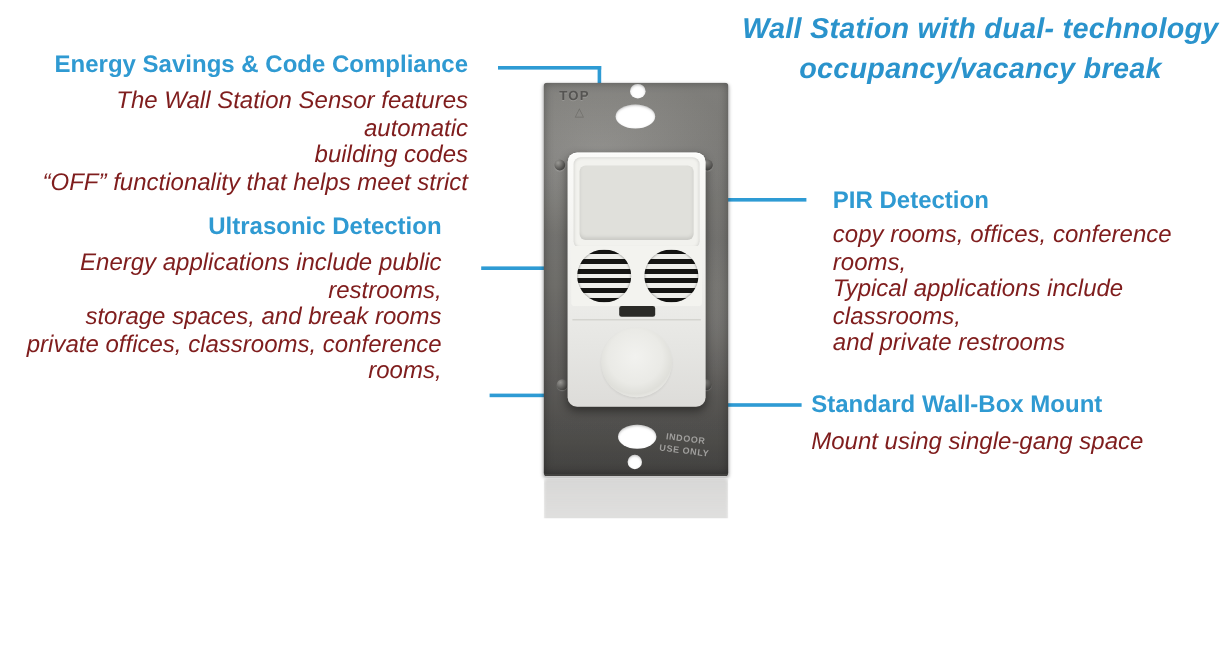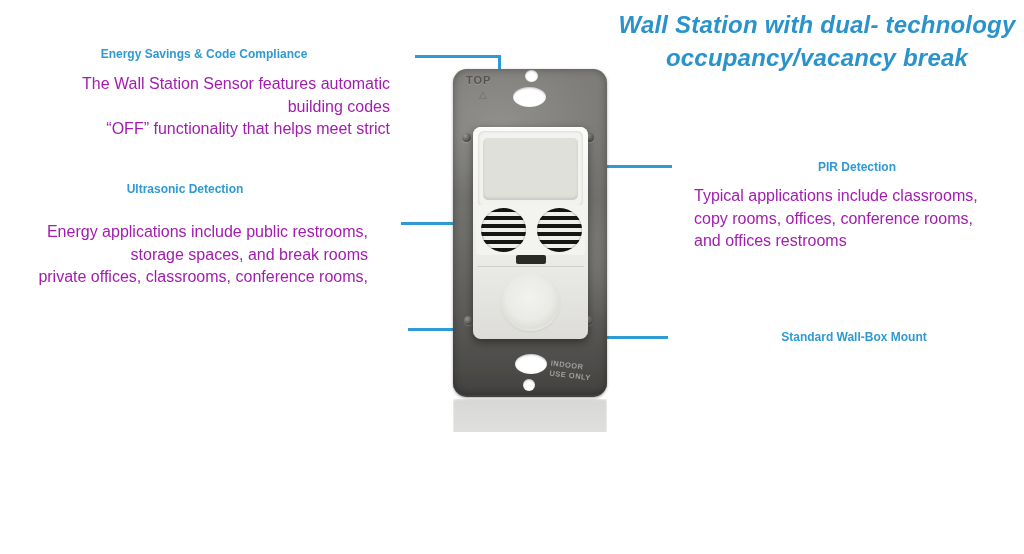--- a/index.html
+++ b/index.html
@@ -14,35 +14,35 @@
 
   
   .headline {
     left:612px; top:8px; width:410px; text-align:center;
     color:#2a93cc; font-size:24px; font-weight:bold; font-style:italic;
     line-height:33px; letter-spacing:0.2px;
   }
 
   
   .callout-heading {
-    color:#2f9ad2; font-size:12px; font-weight:bold; line-height:20px;text-align:center;
-  }
-  .callout-body { font-size:16px; line-height:22.5px; color:#a21caf; }
+    color:#2f9ad2; font-size:20px; font-weight:bold; line-height:20px;
+  }
+  .callout-body { font-size:20px; line-height:22.5px; color:#7f1d1d;font-style:italic; }
   .co-right { text-align:right; }
   .co-left  { text-align:left; }
 
   .co-energy     { left:18px;  top:44px;  width:372px; }
   .co-energy .callout-heading { margin-bottom:9px; }
   .co-ultrasonic { left:2px;   top:179px; width:366px; }
-  .co-ultrasonic .callout-heading { margin-bottom:22px; }
+  .co-ultrasonic .callout-heading { margin-bottom:9px; }
   .co-wiring     { left:18px;  top:321px; width:365px; }
   .co-pir        { left:694px; top:157px; width:326px; }
   .co-pir .callout-heading { margin-bottom:8px; }
   .co-mount      { left:676px; top:327px; width:330px; }
-  .co-mount .callout-heading { margin-bottom:10px;margin-left:26px; }
+  .co-mount .callout-heading { margin-bottom:10px; }
 
   
   .line, .sq { background:#2e9bd4; }
   .l-energy-h { left:415px; top:55px;  width:86px;  height:3px; }
   .l-energy-v { left:498px; top:55px;  width:3px;   height:48px; }
   .s-energy   { left:492px; top:99px;  width:13px;  height:13px; }
   .l-ultra-h  { left:401px; top:222px; width:78px;  height:3px; }
   .s-ultra    { left:476px; top:216px; width:13px;  height:13px; }
   .l-wiring-h { left:408px; top:328px; width:74px;  height:3px; }
   .s-wiring   { left:479px; top:322px; width:13px;  height:13px; }
@@ -51,23 +51,24 @@
   .s-mount    { left:568px; top:331px; width:13px;  height:13px; }
   .l-mount-h  { left:580px; top:336px; width:88px;  height:3px; }
 
   
   .plate {
     left:453px; top:69px; width:154px; height:328px;
     background:
       radial-gradient(140px 90px at 30% 18%, rgba(255,255,255,0.10), rgba(0,0,0,0.08) 80%),
       radial-gradient(120px 80px at 75% 60%, rgba(255,255,255,0.06), rgba(0,0,0,0.10) 85%),
       linear-gradient(180deg,#999894 0%, #908f8b 28%, #84837f 52%, #716f6c 74%, #5b5a57 92%, #504f4d 100%);
-    border-radius:14px;
+    border-radius:3px;
     box-shadow: inset 0 0 8px rgba(0,0,0,0.35), 0 1px 3px rgba(0,0,0,0.35);
     border-bottom:2px solid #434240;
+    text-align:center;
   }
   .plate .inner { position:absolute; }
 
   .top-label {
     left:13px; top:5px; font-size:11px; font-weight:bold; color:#555452;
     letter-spacing:1px; text-shadow:0 1px 0 rgba(255,255,255,0.15);
   }
   .tri-icon { left:26px; top:20px; font-size:10px; color:#6f6e6a; }
 
   .hole { background:#ffffff; border-radius:50%; box-shadow: inset 0 1px 2px rgba(0,0,0,0.25); }
@@ -168,28 +169,31 @@
       <div>Energy applications include public restrooms,</div>
       <div>storage spaces, and break rooms</div>
       <div>private offices, classrooms, conference rooms,</div>
     </div>
   </div>
 
 
   <div class="abs co-pir co-left">
     <div class="callout-heading">PIR Detection</div>
     <div class="callout-body">
+      <div>copy rooms, offices, conference rooms,</div>
       <div>Typical applications include classrooms,</div>
-      <div>copy rooms, offices, conference rooms,</div>
-      <div>and offices restrooms</div>
+      <div>and private restrooms</div>
     </div>
   </div>
 
   <div class="abs co-mount co-left">
     <div class="callout-heading">Standard Wall-Box Mount</div>
+    <div class="callout-body">
+      <div>Mount using single-gang space</div>
+    </div>
   </div>
 
   <div class="abs line l-energy-h"></div>
   <div class="abs line l-energy-v"></div>
   <div class="abs sq s-energy"></div>
 
   <div class="abs line l-ultra-h"></div>
   <div class="abs sq s-ultra"></div>
 
   <div class="abs line l-wiring-h"></div>

